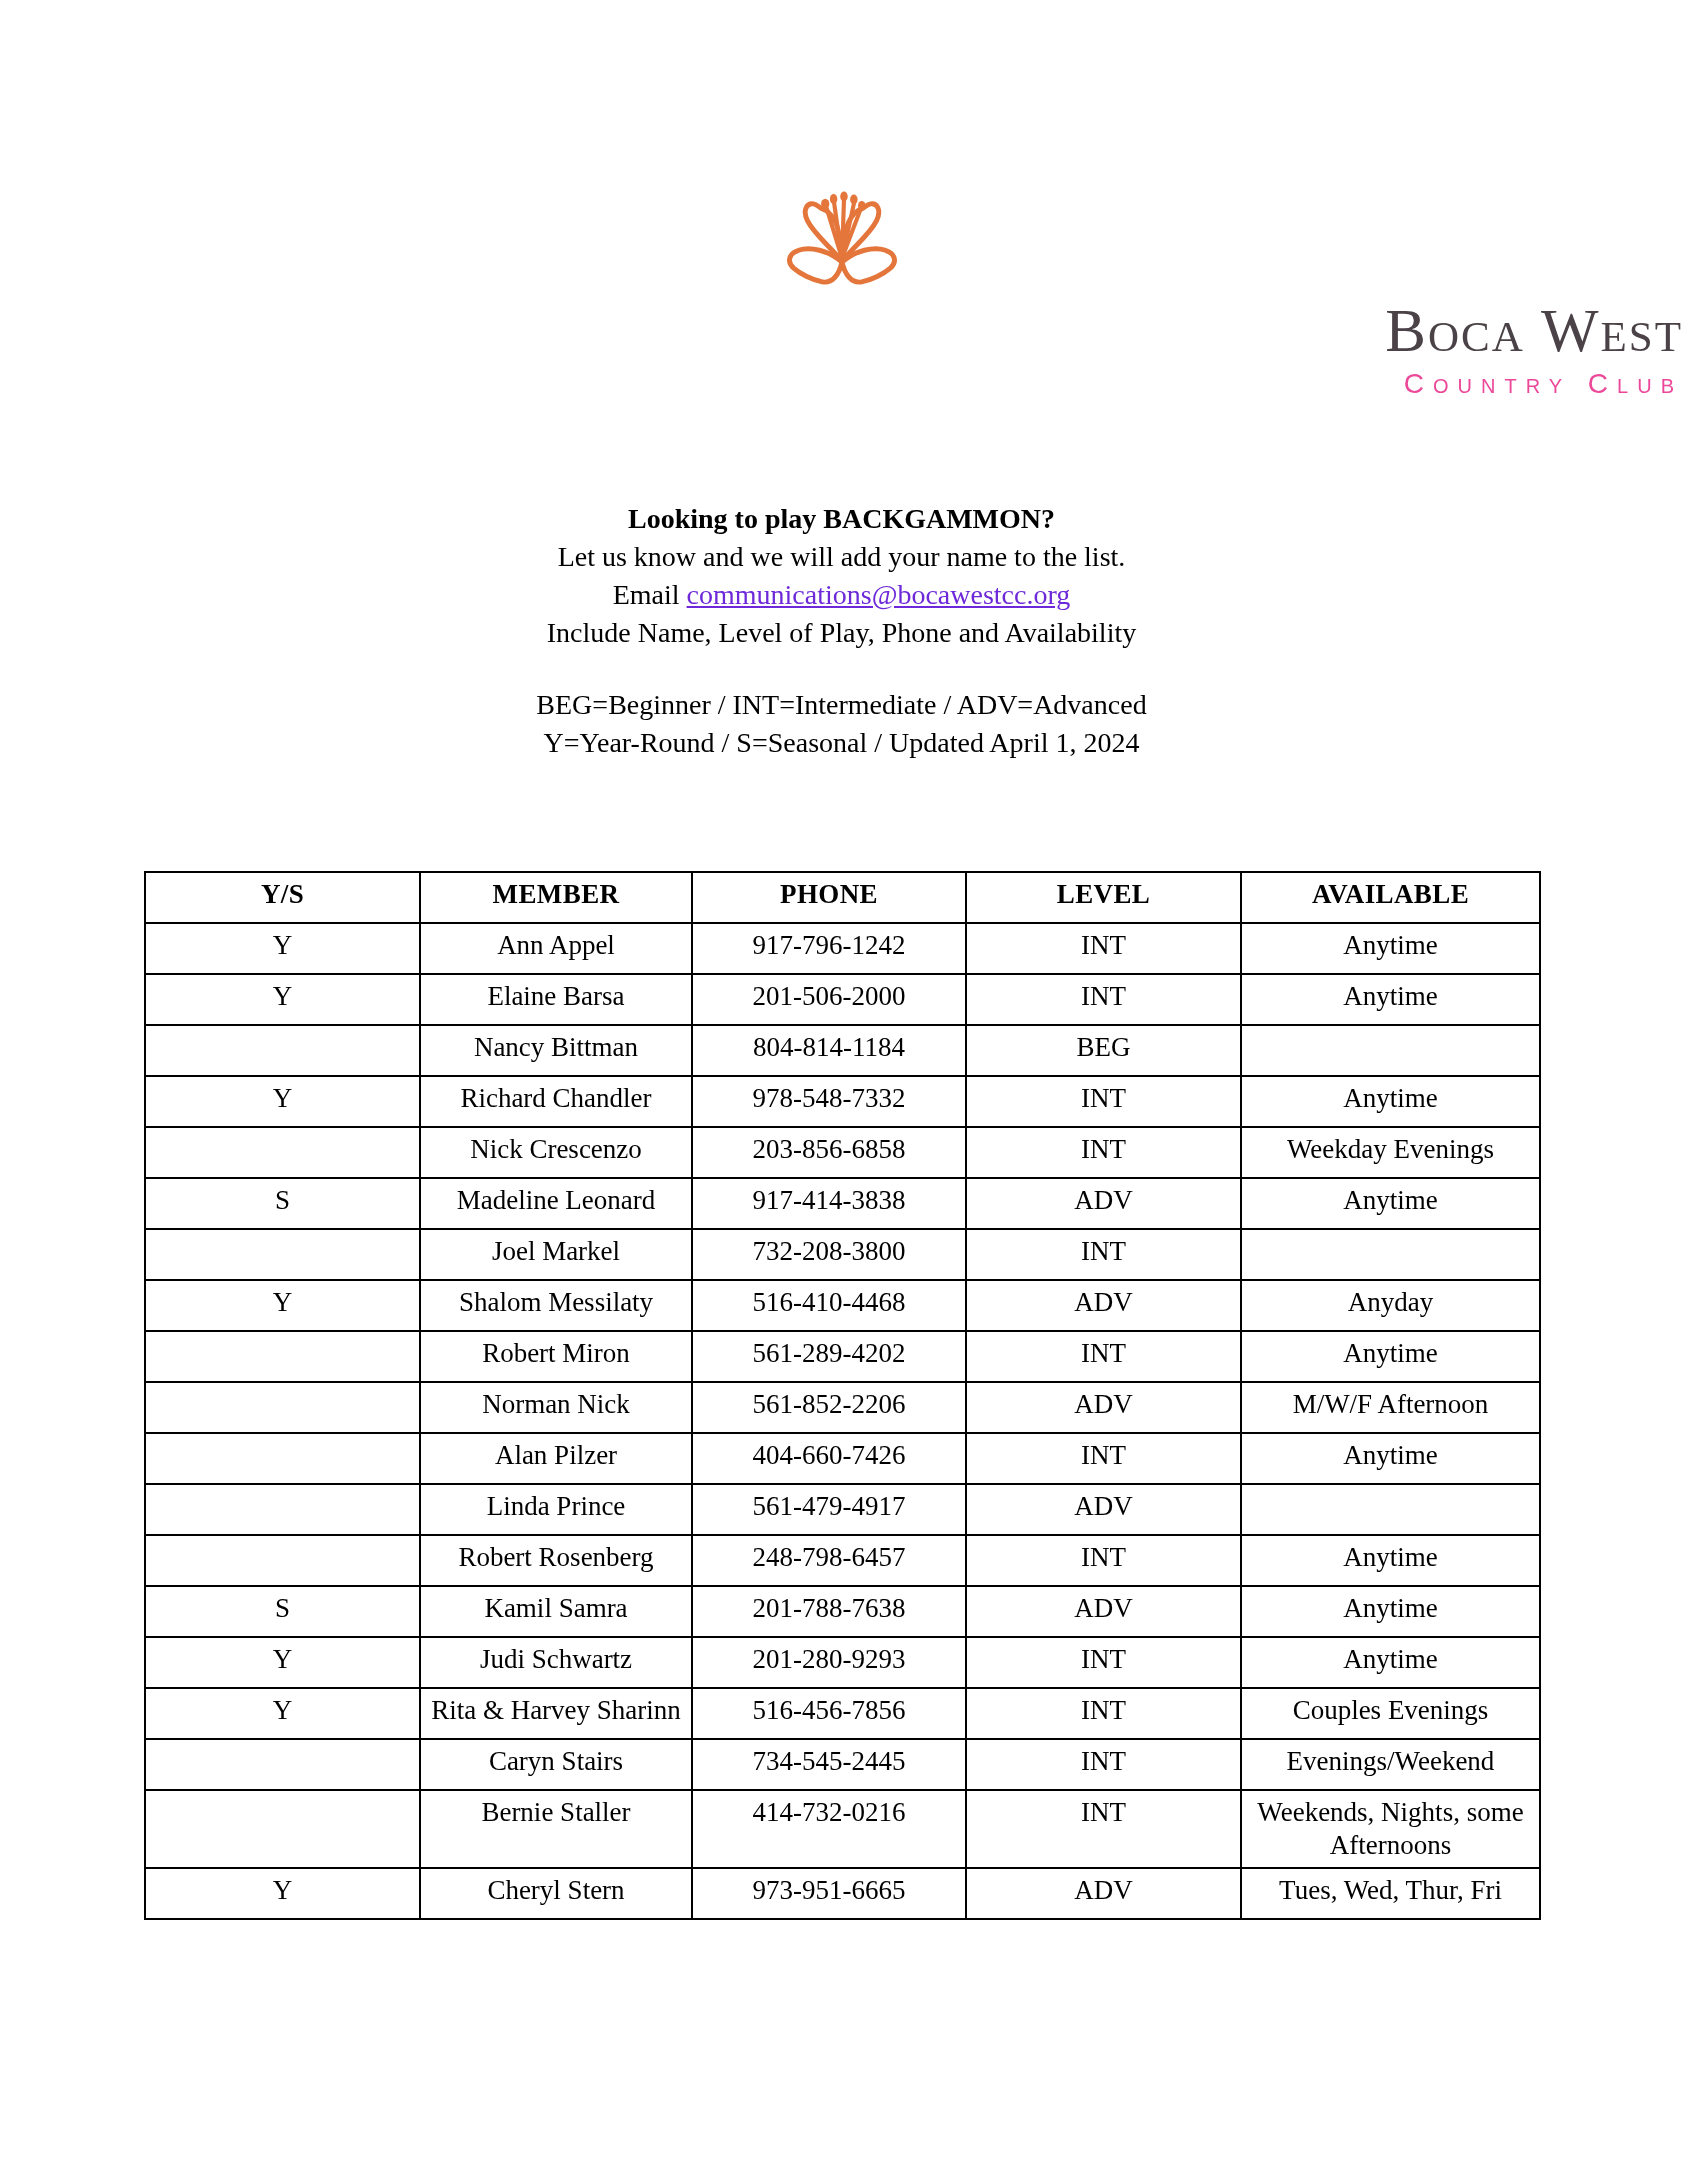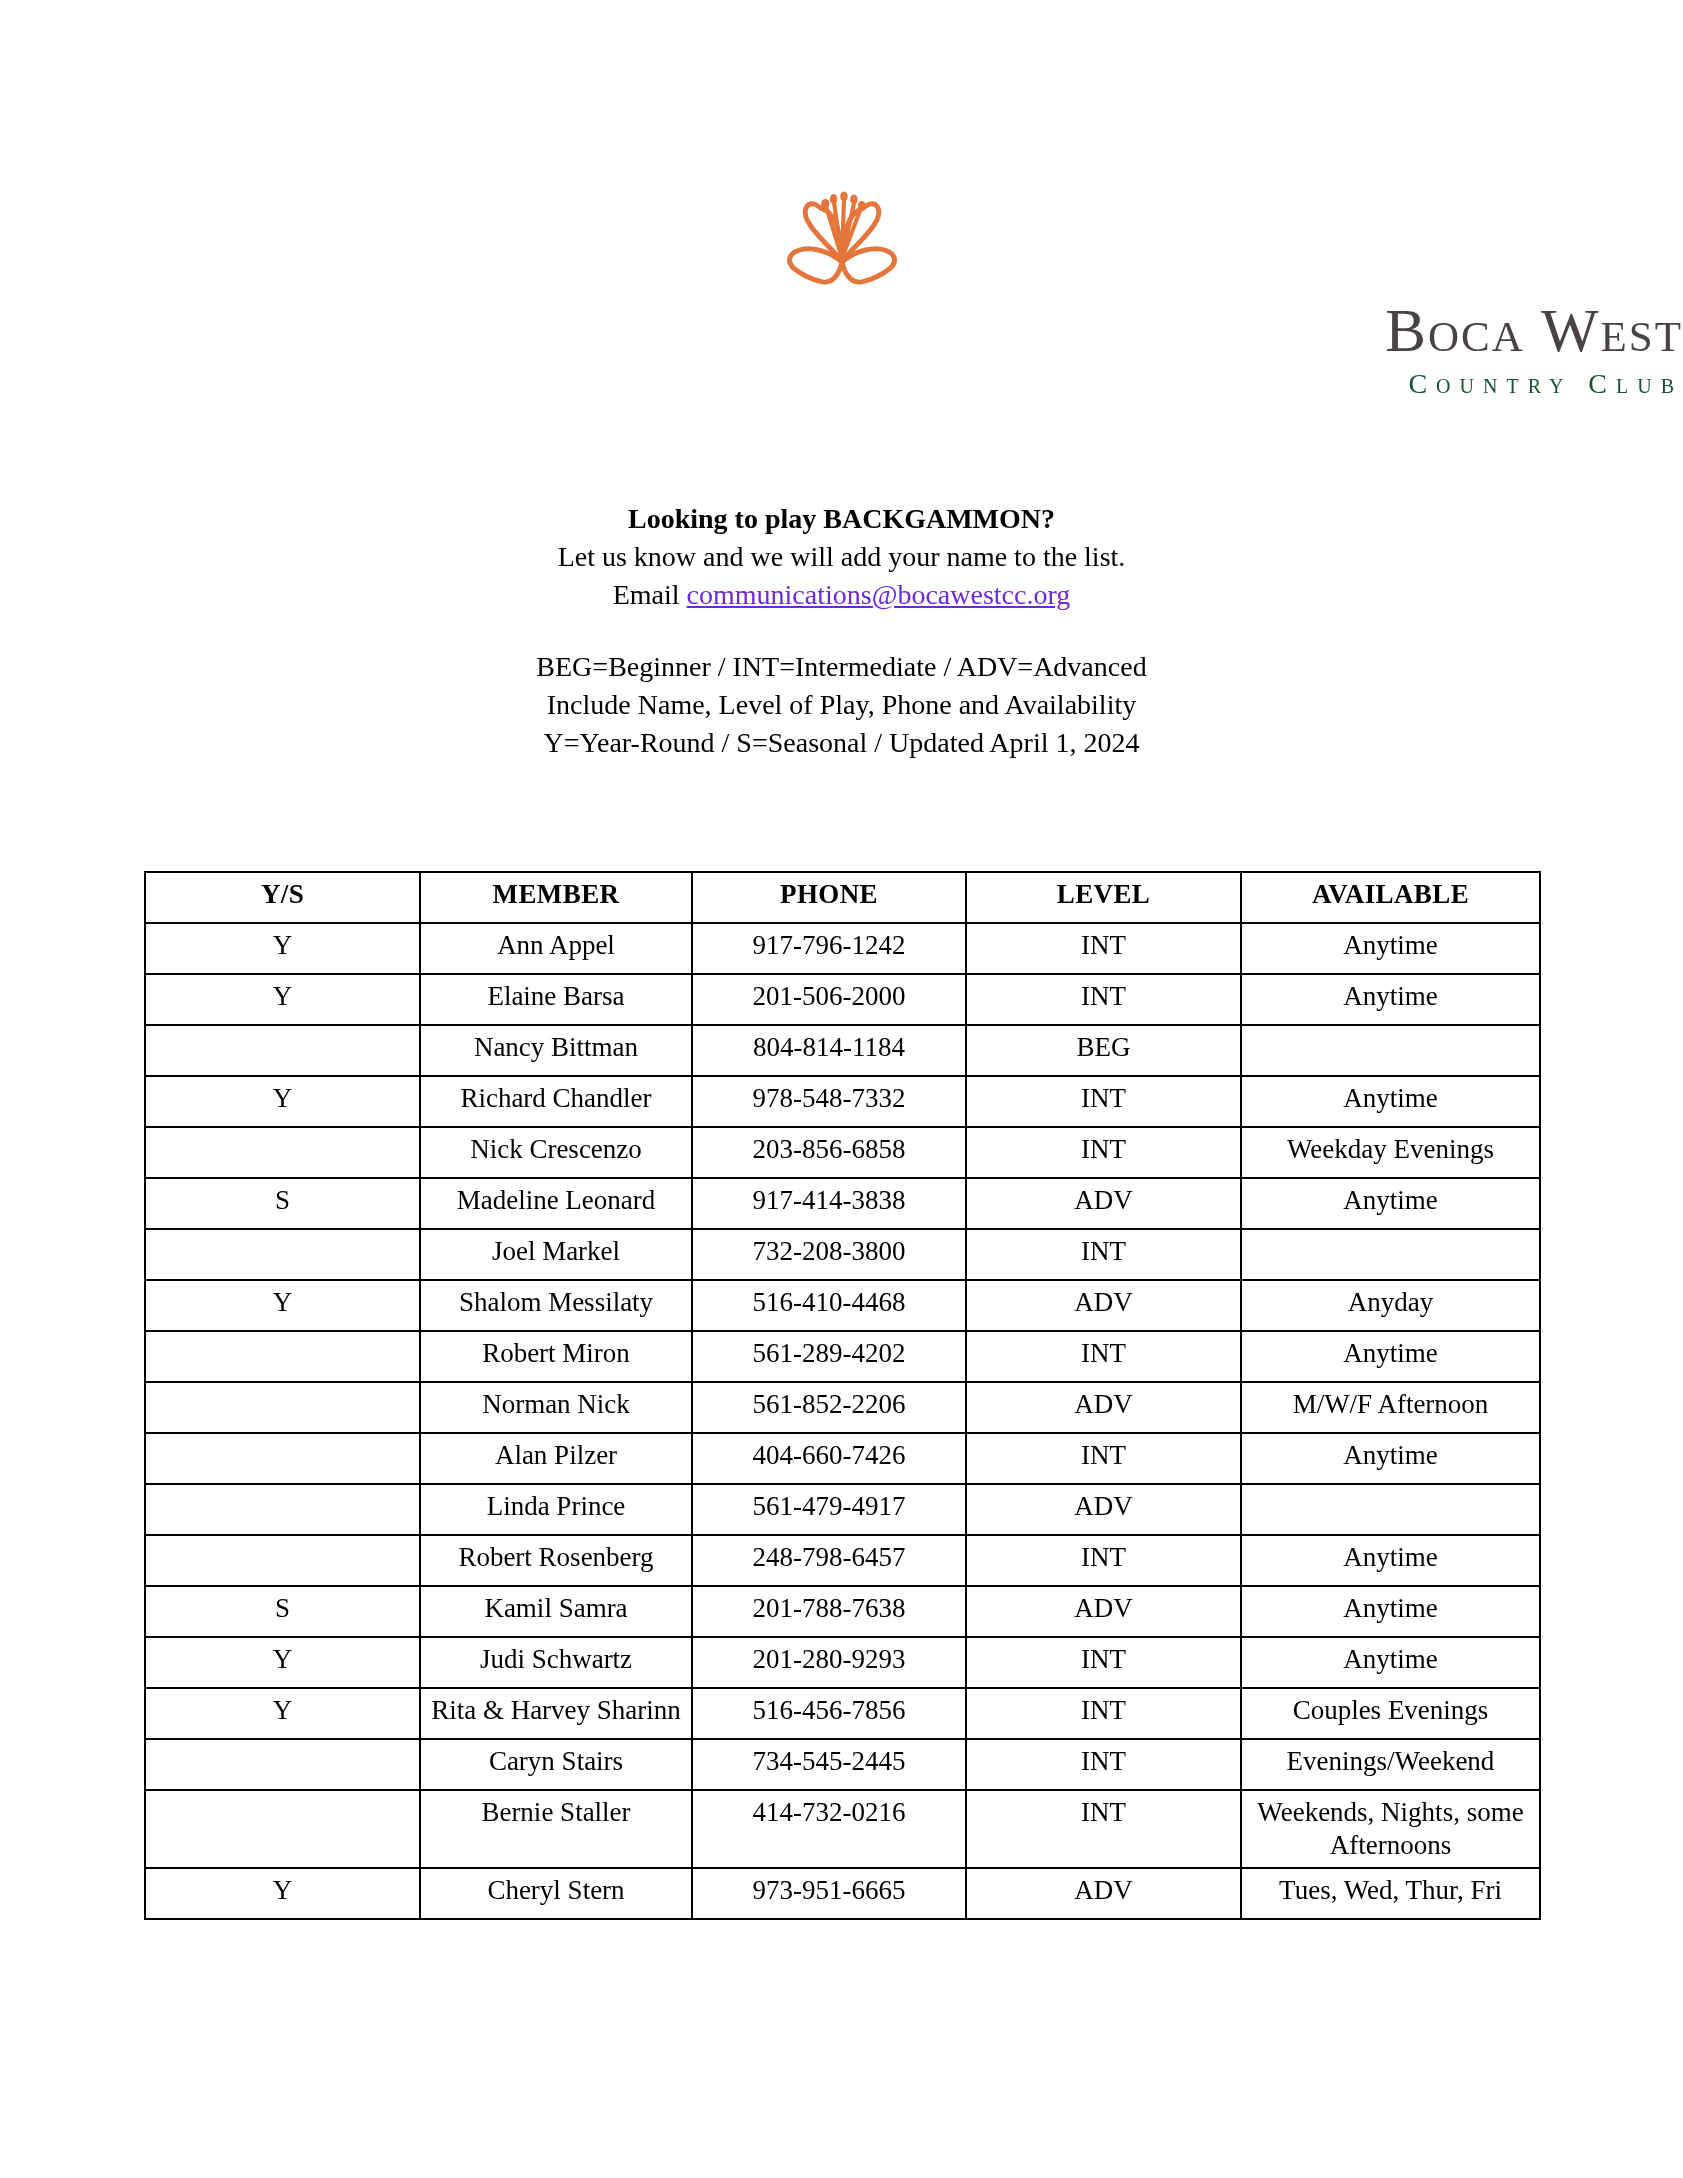--- a/index.html
+++ b/index.html
@@ -40,23 +40,23 @@
     font-family: "Liberation Serif", "DejaVu Serif", serif;
     font-size: 61px;
     line-height: 1.02;
     color: #4a4247;
     letter-spacing: 2px;
     font-variant: small-caps;
     font-weight: normal;
   }
   .logo-sub {
     margin-top: 6px;
-    font-family: Liberation Serif, serif;
+    font-family: Liberation Sans, sans-serif;
     font-size: 28px;
-    color: #14532d;
+    color: #ec4899;
     letter-spacing: 9px;
     font-variant: small-caps;
   }
 
   
   .intro {
     position: absolute;
     top: 500px;
     left: 0;
     width: 1683px;
@@ -152,22 +152,22 @@
       </g>
     </svg>
     <div class="logo-wordmark">Boca West</div>
     <div class="logo-sub">Country Club</div>
   </div>
 
   <div class="intro">
     <span class="line headline">Looking to play BACKGAMMON?</span>
     <span class="line">Let us know and we will add your name to the list.</span>
     <span class="line"><span>Email </span><a class="email-link" href="#">communications@bocawestcc.org</a></span>
+    <span class="line">Include Name, Level of Play, Phone and Availability</span>
     <span class="line legend">BEG=Beginner / INT=Intermediate / ADV=Advanced</span>
-    <span class="line">Include Name, Level of Play, Phone and Availability</span>
     <span class="line">Y=Year-Round / S=Seasonal / Updated April 1, 2024</span>
   </div>
 
   <div class="roster-wrap">
     <table class="roster">
       <colgroup>
         <col class="c-ys">
           <col class="c-member">
           <col class="c-phone">
           <col class="c-level">

